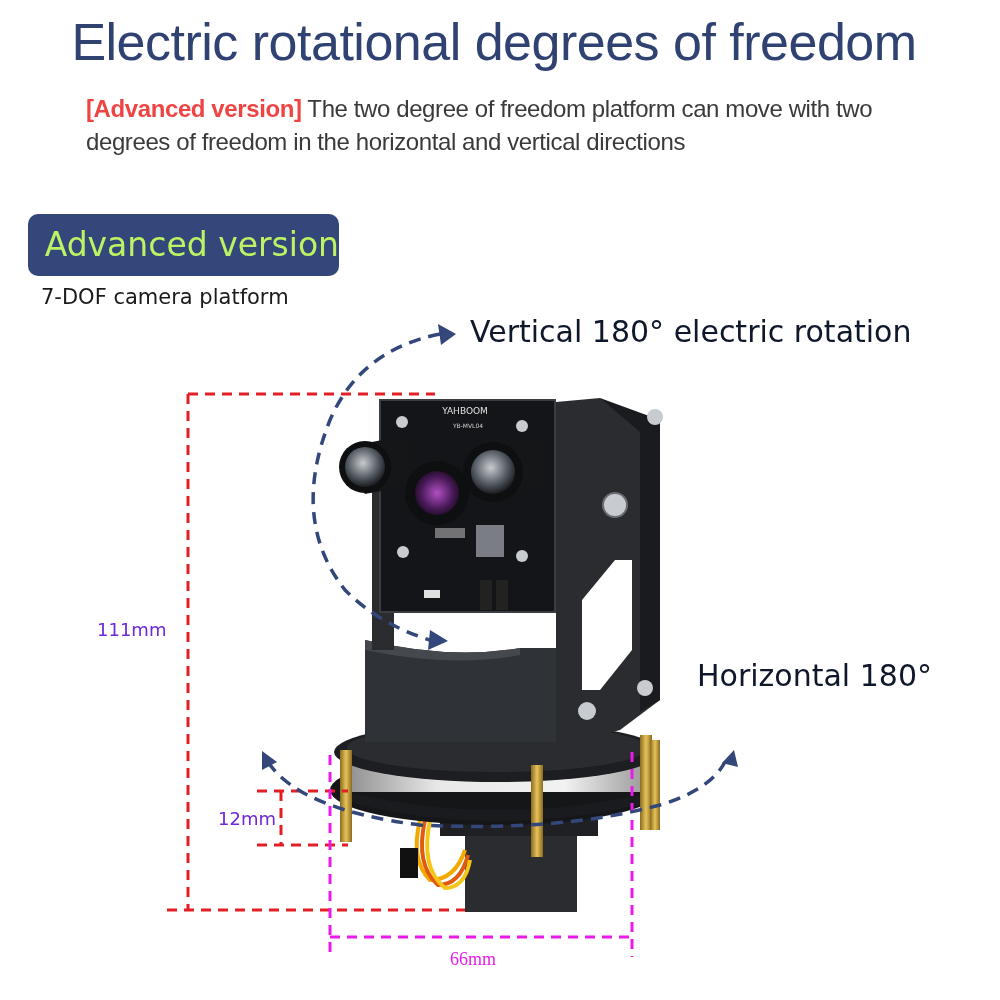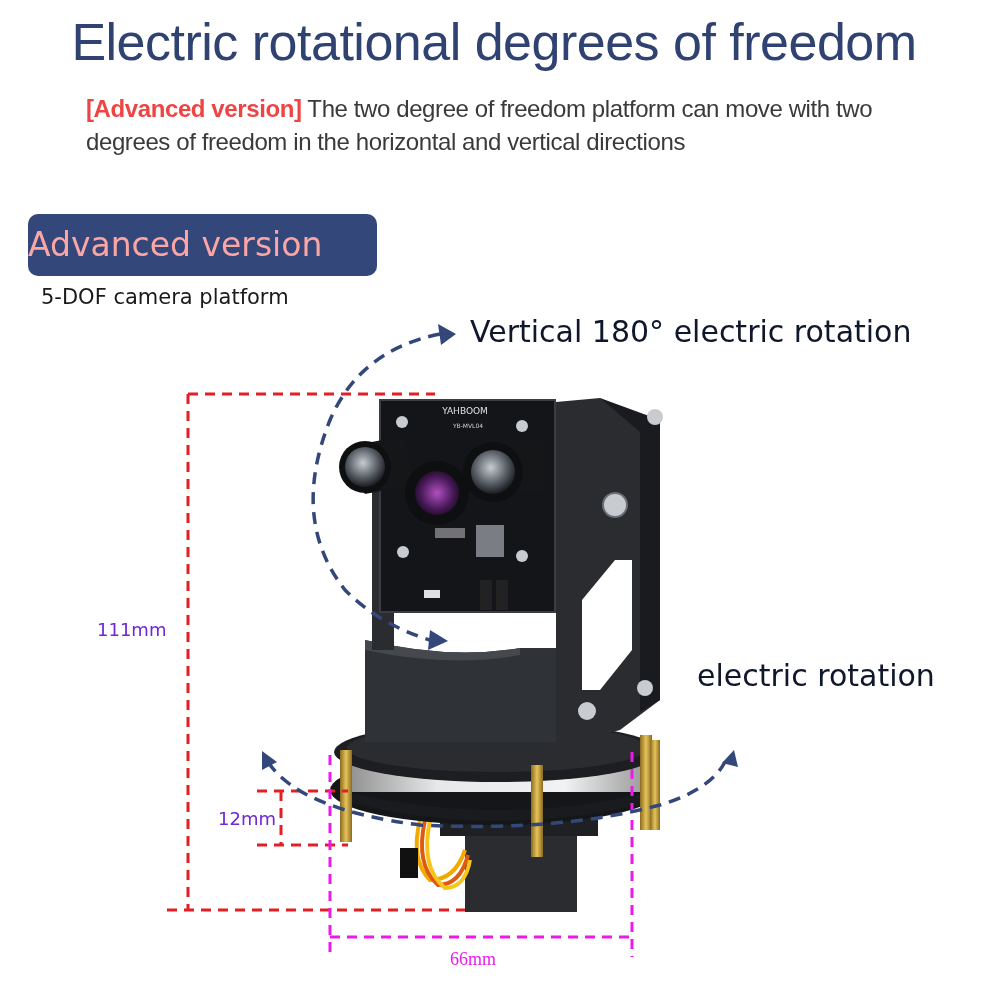--- a/index.html
+++ b/index.html
@@ -1,37 +1,37 @@
 <!DOCTYPE html>
 <html><head>
 <meta charset="utf-8">
 <style>
   html, body { margin:0; padding:0; background:#ffffff; }
   body { width:1000px; height:1000px; position:relative; overflow:hidden; font-family:"Liberation Sans", "DejaVu Sans", sans-serif; }
   .title { position:absolute; left:0; width:988px; top:12px; text-align:center; font-size:52px; color:#2f4272; letter-spacing:-0.5px; font-family:"Liberation Sans", sans-serif; }
   .desc { position:absolute; left:86px; top:92px; width:860px; font-size:24px; line-height:33px; color:#3a3a3a; font-family:"Liberation Sans", sans-serif; letter-spacing:-0.4px; }
   .desc b { color:#ef4444; font-weight:bold; }
-  .badge { position:absolute; left:28px; top:214px; width:349px; height:62px; background:#33477a; border-radius:10px; color:#fca5a5; font-size:33px; line-height:62px; text-align:left; font-family:"DejaVu Sans", sans-serif; }
+  .badge { position:absolute; left:28px; top:214px; width:311px; height:62px; background:#33477a; border-radius:10px; color:#bef264; font-size:33px; line-height:62px; text-align:right; font-family:"DejaVu Sans", sans-serif; }
   .subtitle { position:absolute; left:41px; top:285px; font-size:21px; color:#1a1a1a; font-family:"DejaVu Sans", sans-serif; }
   .label-blue { position:absolute; color:#0f172a; font-family:"DejaVu Sans", sans-serif; font-size:30px; line-height:36px; }
   .label-v { left:470px; top:314px; }
   .label-h { left:697px; top:658px; }
   .dim-red { position:absolute; color:#6d28d9; font-size:18px; font-family:"DejaVu Sans", sans-serif; }
   .dim-mag { position:absolute; color:#ea1bea; font-size:18px; font-family:Liberation Serif, serif; }
   svg.overlay { position:absolute; left:0; top:0; }
 </style>
 </head>
 <body>
 
 <div class="title">Electric rotational degrees of freedom</div>
 
 <div class="desc"><b>[Advanced version]</b><span> The two degree of freedom platform can move with two degrees of freedom in the horizontal and vertical directions</span></div>
 
 <div class="badge">Advanced version</div>
-<div class="subtitle">5-DOF camera platform</div>
+<div class="subtitle">7-DOF camera platform</div>
 
 <svg class="overlay" width="1000" height="1000" viewBox="0 0 1000 1000">
   <defs>
     <linearGradient id="ring" x1="0" y1="0" x2="1" y2="0">
       <stop offset="0" stop-color="#8a8a8a"></stop>
       <stop offset="0.3" stop-color="#e8e8e8"></stop>
       <stop offset="0.7" stop-color="#f2f2f2"></stop>
       <stop offset="1" stop-color="#8a8a8a"></stop>
     </linearGradient>
     <linearGradient id="brass" x1="0" y1="0" x2="1" y2="0">
@@ -148,18 +148,18 @@
 
   <g stroke="#33477a" stroke-width="3.5" stroke-dasharray="12 8" fill="none">
     <path d="M268 762 Q300 810 420 825 Q560 832 660 805 Q710 790 725 762"></path>
   </g>
   <polygon points="262,751 262,770 277,762" fill="#33477a"></polygon>
   <polygon points="734,750 722,763 738,767" fill="#33477a"></polygon>
 </svg>
 
 <div class="label-blue label-v">Vertical 180° electric rotation</div>
 <div class="label-blue label-h">
-  <div>electric rotation</div>
+  <div>Horizontal 180°</div>
 </div>
 
 <div class="dim-red" style="left:97px; top:619px;">111mm</div>
 <div class="dim-red" style="left:207px; top:808px;margin-left:11px;">12mm</div>
 <div class="dim-mag" style="left:450px; top:949px;">66mm</div>
 
 </body></html>

